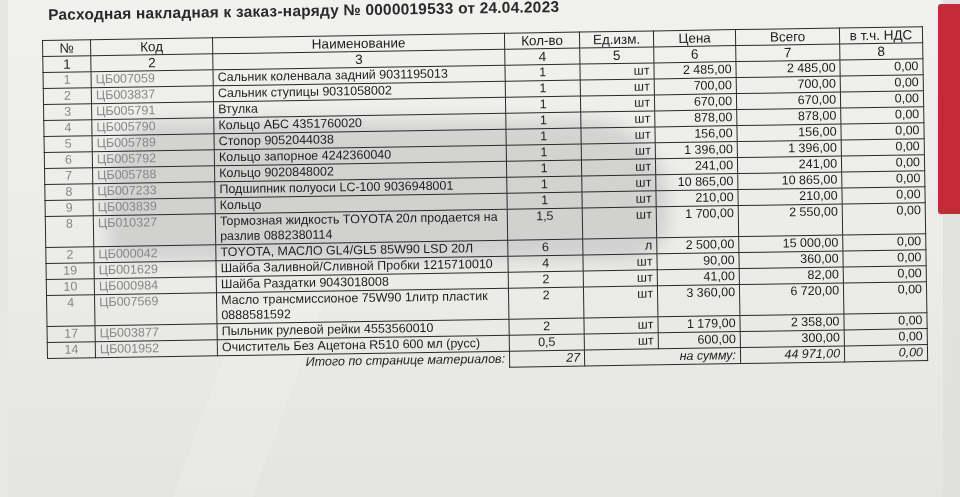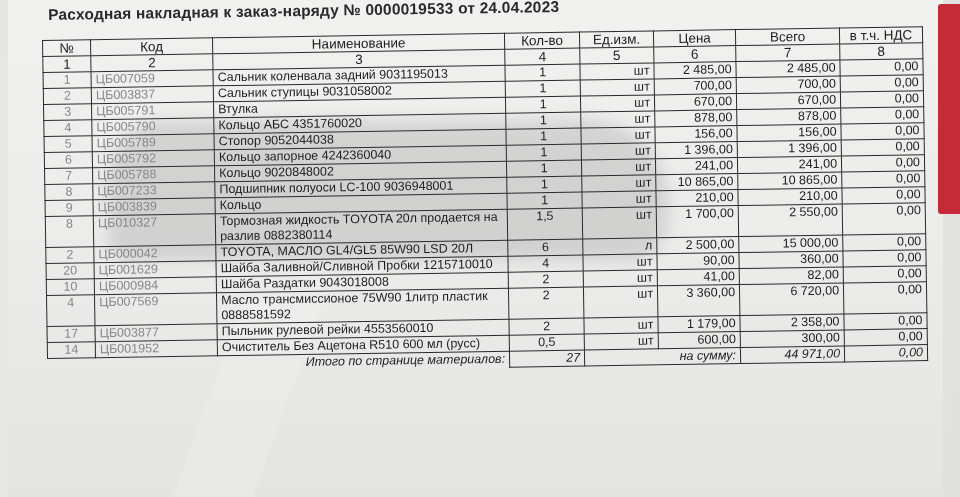--- a/index.html
+++ b/index.html
@@ -198,21 +198,21 @@
             <td class="num">2</td>
             <td class="code">ЦБ000042</td>
             <td class="name">TOYOTA, МАСЛО GL4/GL5 85W90 LSD 20Л</td>
             <td class="qty">6</td>
             <td class="unit">л</td>
             <td class="money">2 500,00</td>
             <td class="money">15 000,00</td>
             <td class="vat">0,00</td>
           </tr>
           <tr>
-            <td class="num">20</td>
+            <td class="num">19</td>
             <td class="code">ЦБ001629</td>
             <td class="name">Шайба Заливной/Сливной Пробки 1215710010</td>
             <td class="qty">4</td>
             <td class="unit">шт</td>
             <td class="money">90,00</td>
             <td class="money">360,00</td>
             <td class="vat">0,00</td>
           </tr>
           <tr>
             <td class="num">10</td>

